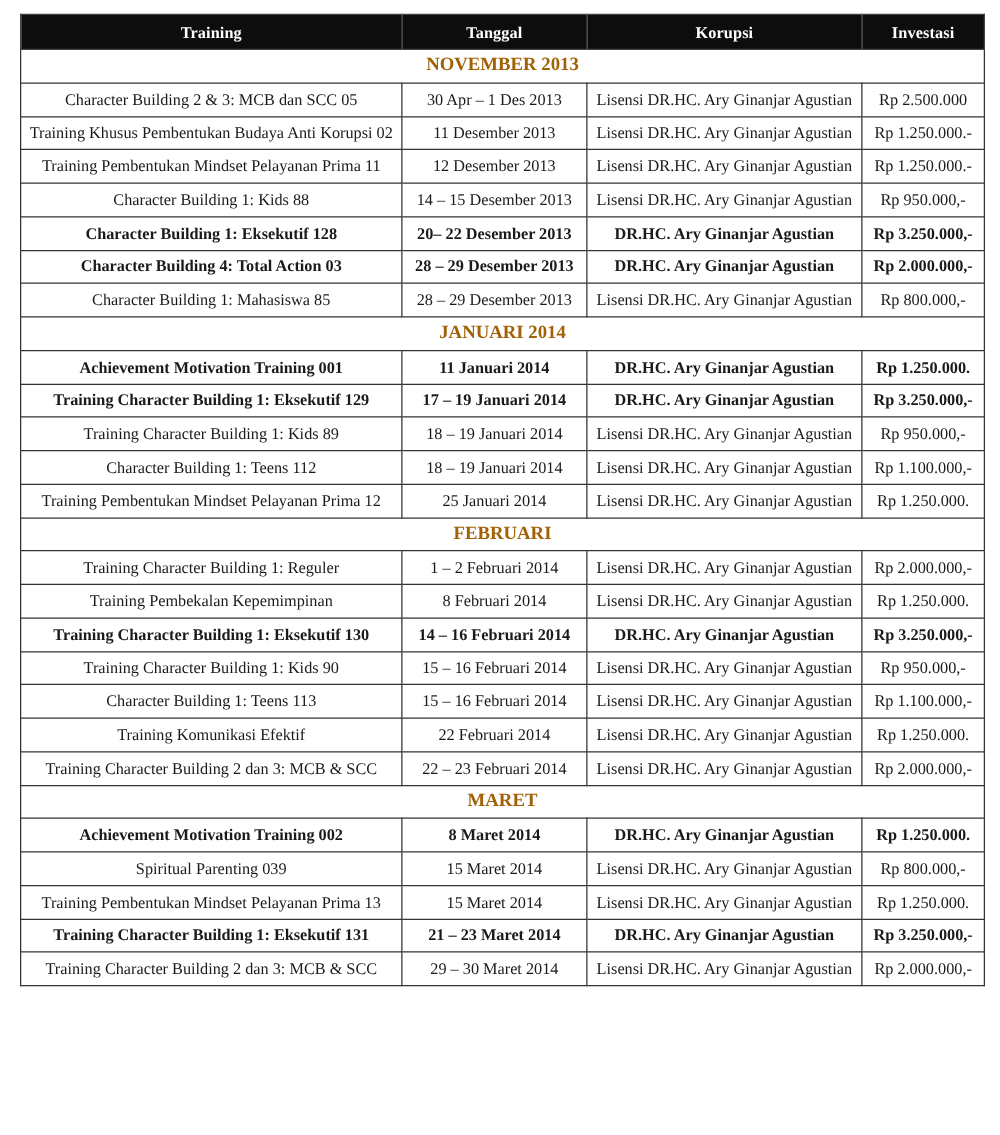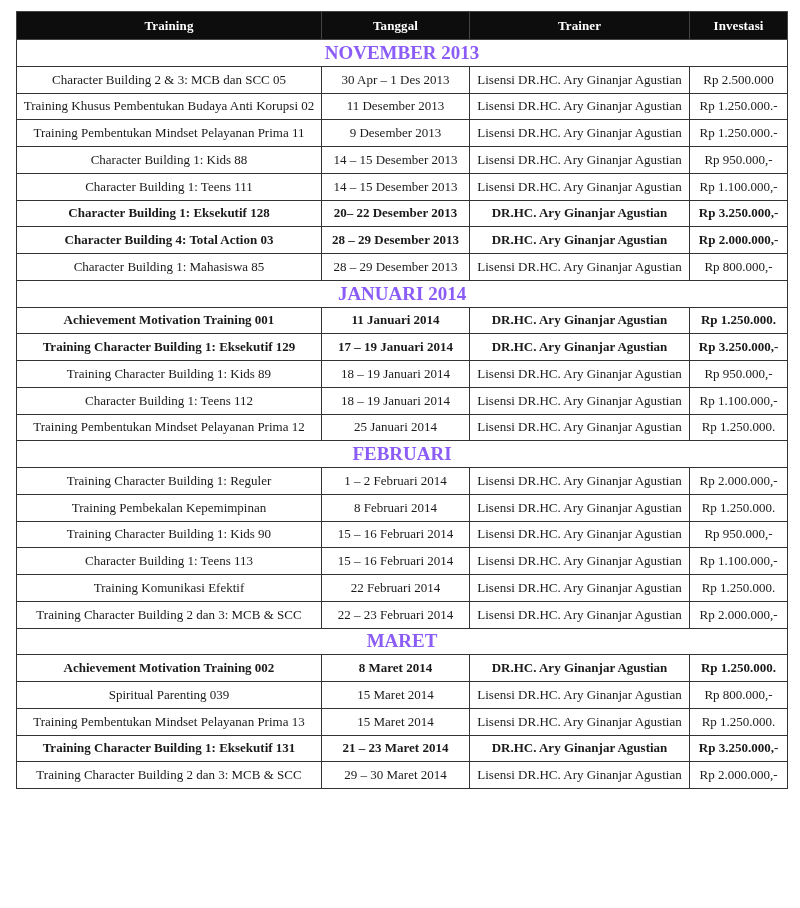--- a/index.html
+++ b/index.html
@@ -20,39 +20,39 @@
   .schedule th {
     background: #0d0d0d; color: #ffffff; font-weight: bold;
     height: 25px; border: 1px solid #444; text-align: center;
     font-size: 13px; letter-spacing: 0.1px;
   }
   .schedule td {
     height: 25.75px; border: 1px solid #333; text-align: center;
     padding: 0 2px; white-space: nowrap; overflow: hidden;
   }
   .schedule tr.month td {
-    font-weight: bold; font-size: 19px; color: #8b5cf6;
+    font-weight: bold; font-size: 15px; color: #a16207;
   }
   .schedule tr.bold td { font-weight: bold; }
 </style>
 </head>
 <body>
 
 <table class="schedule">
   <colgroup>
       <col class="c1">
       <col class="c2">
       <col class="c3">
       <col class="c4">
     </colgroup>
   <thead>
     <tr>
       <th>Training</th>
       <th>Tanggal</th>
-      <th>Trainer</th>
+      <th>Korupsi</th>
       <th>Investasi</th>
     </tr>
   </thead>
   <tbody id="schedule-body">
       <tr class="month">
         <td colspan="4">NOVEMBER 2013</td>
       </tr>
       <tr>
         <td>Character Building 2 &amp; 3: MCB dan SCC 05</td>
         <td>30 Apr – 1 Des 2013</td>
@@ -60,36 +60,30 @@
         <td>Rp 2.500.000</td>
       </tr>
       <tr>
         <td>Training Khusus Pembentukan Budaya Anti Korupsi 02</td>
         <td>11 Desember 2013</td>
         <td>Lisensi DR.HC. Ary Ginanjar Agustian</td>
         <td>Rp 1.250.000.-</td>
       </tr>
       <tr>
         <td>Training Pembentukan Mindset Pelayanan Prima 11</td>
-        <td>9 Desember 2013</td>
+        <td>12 Desember 2013</td>
         <td>Lisensi DR.HC. Ary Ginanjar Agustian</td>
         <td>Rp 1.250.000.-</td>
       </tr>
       <tr>
         <td>Character Building 1: Kids 88</td>
         <td>14 – 15 Desember 2013</td>
         <td>Lisensi DR.HC. Ary Ginanjar Agustian</td>
         <td>Rp 950.000,-</td>
       </tr>
-      <tr>
-        <td>Character Building 1: Teens 111</td>
-        <td>14 – 15 Desember  2013</td>
-        <td>Lisensi DR.HC. Ary Ginanjar Agustian</td>
-        <td>Rp 1.100.000,-</td>
-      </tr>
       <tr class="bold">
         <td>Character Building 1: Eksekutif 128</td>
         <td>20– 22 Desember 2013</td>
         <td>DR.HC. Ary Ginanjar Agustian</td>
         <td>Rp 3.250.000,-</td>
       </tr>
       <tr class="bold">
         <td>Character Building 4: Total Action 03</td>
         <td>28 – 29 Desember 2013</td>
         <td>DR.HC. Ary Ginanjar Agustian</td>
@@ -141,20 +135,26 @@
         <td>Training Character Building 1: Reguler</td>
         <td>1 – 2 Februari 2014</td>
         <td>Lisensi DR.HC. Ary Ginanjar Agustian</td>
         <td>Rp 2.000.000,-</td>
       </tr>
       <tr>
         <td>Training Pembekalan Kepemimpinan</td>
         <td>8 Februari 2014</td>
         <td>Lisensi DR.HC. Ary Ginanjar Agustian</td>
         <td>Rp 1.250.000.</td>
+      </tr>
+      <tr class="bold">
+        <td>Training Character Building 1: Eksekutif 130</td>
+        <td>14 – 16 Februari 2014</td>
+        <td>DR.HC. Ary Ginanjar Agustian</td>
+        <td>Rp 3.250.000,-</td>
       </tr>
       <tr>
         <td>Training Character Building 1:  Kids 90</td>
         <td>15 – 16 Februari 2014</td>
         <td>Lisensi DR.HC. Ary Ginanjar Agustian</td>
         <td>Rp 950.000,-</td>
       </tr>
       <tr>
         <td>Character Building 1: Teens 113</td>
         <td>15 – 16 Februari 2014</td>

